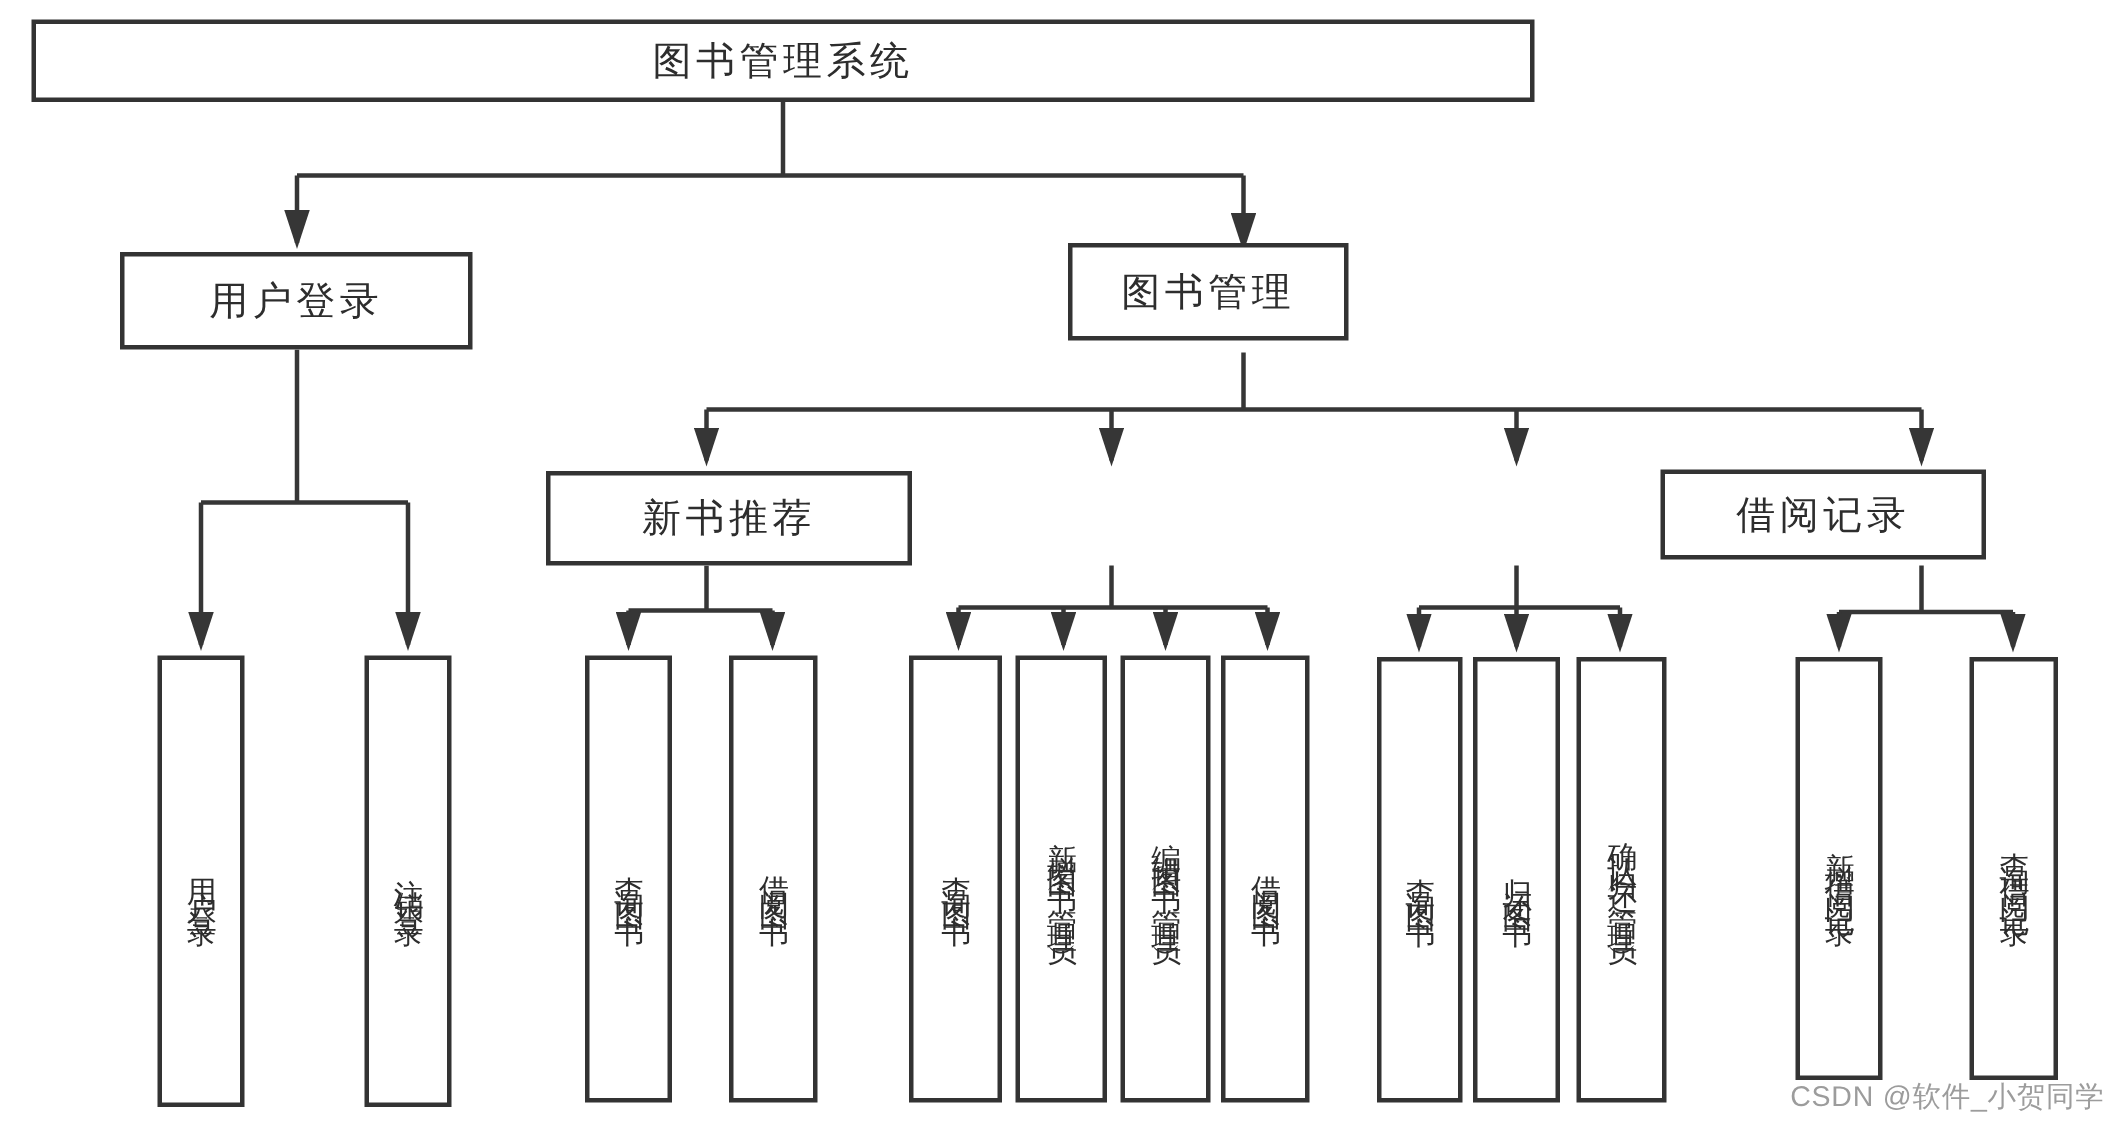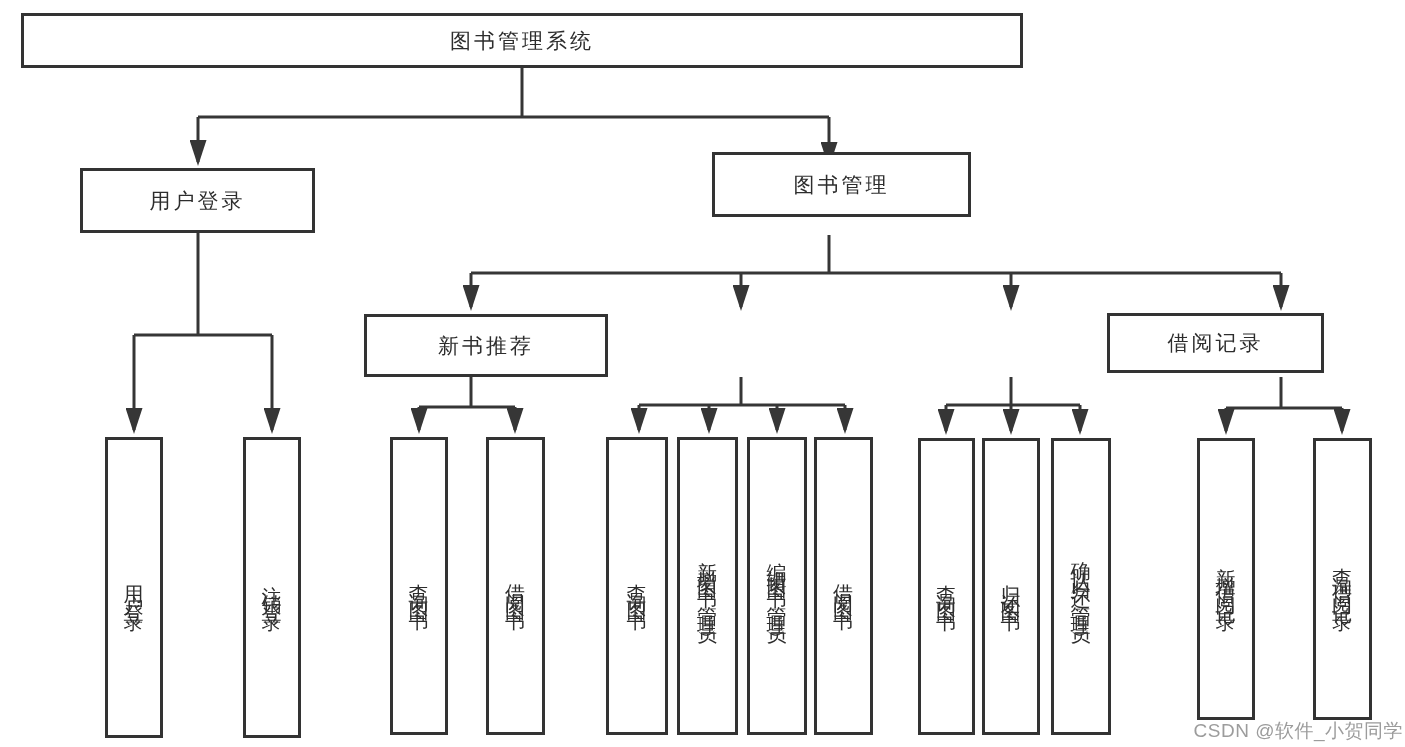--- a/index.html
+++ b/index.html
@@ -21,21 +21,21 @@
     stroke-width: 3;
   }
   .box {
     position: absolute;
     box-sizing: border-box;
     border: 3px solid #333333;
     background: #ffffff;
     display: flex;
     align-items: center;
     justify-content: center;
-    font-size: 21px;
+    font-size: 26px;
     letter-spacing: 3px;
     color: #2d2d2d;
     z-index: 2;
   }
   .leaf {
     position: absolute;
     box-sizing: border-box;
     border: 3px solid #333333;
     background: #ffffff;
     display: flex;
@@ -126,21 +126,21 @@
       <line x1="1281" y1="377" x2="1281" y2="408"></line>
       <line x1="1226" y1="408" x2="1342" y2="408"></line>
       <line x1="1226" y1="408" x2="1226" y2="431" marker-end="url(#arrow)"></line>
       <line x1="1342" y1="408" x2="1342" y2="431" marker-end="url(#arrow)"></line>
     </g>
   </svg>
 
   <div class="box" style="left:21px;top:13px;width:1002px;height:55px">图书管理系统</div>
 
   <div class="box" style="left:80px;top:168px;width:235px;height:65px">用户登录</div>
-  <div class="box" style="left:712px;top:152px;width:259px;height:65px">图书管理</div>
+  <div class="box" style="left:712px;top:162px;width:187px;height:65px">图书管理</div>
 
   <div class="box" style="left:364px;top:314px;width:244px;height:63px">新书推荐</div>
   <div class="box" style="left:1107px;top:313px;width:217px;height:60px">借阅记录</div>
 
   <div class="leaf" style="left:105px;top:437px;width:58px;height:301px">
     <span>用户登录</span>
   </div>
   <div class="leaf" style="left:243px;top:437px;width:58px;height:301px">
     <span>注销登录</span>
   </div>

